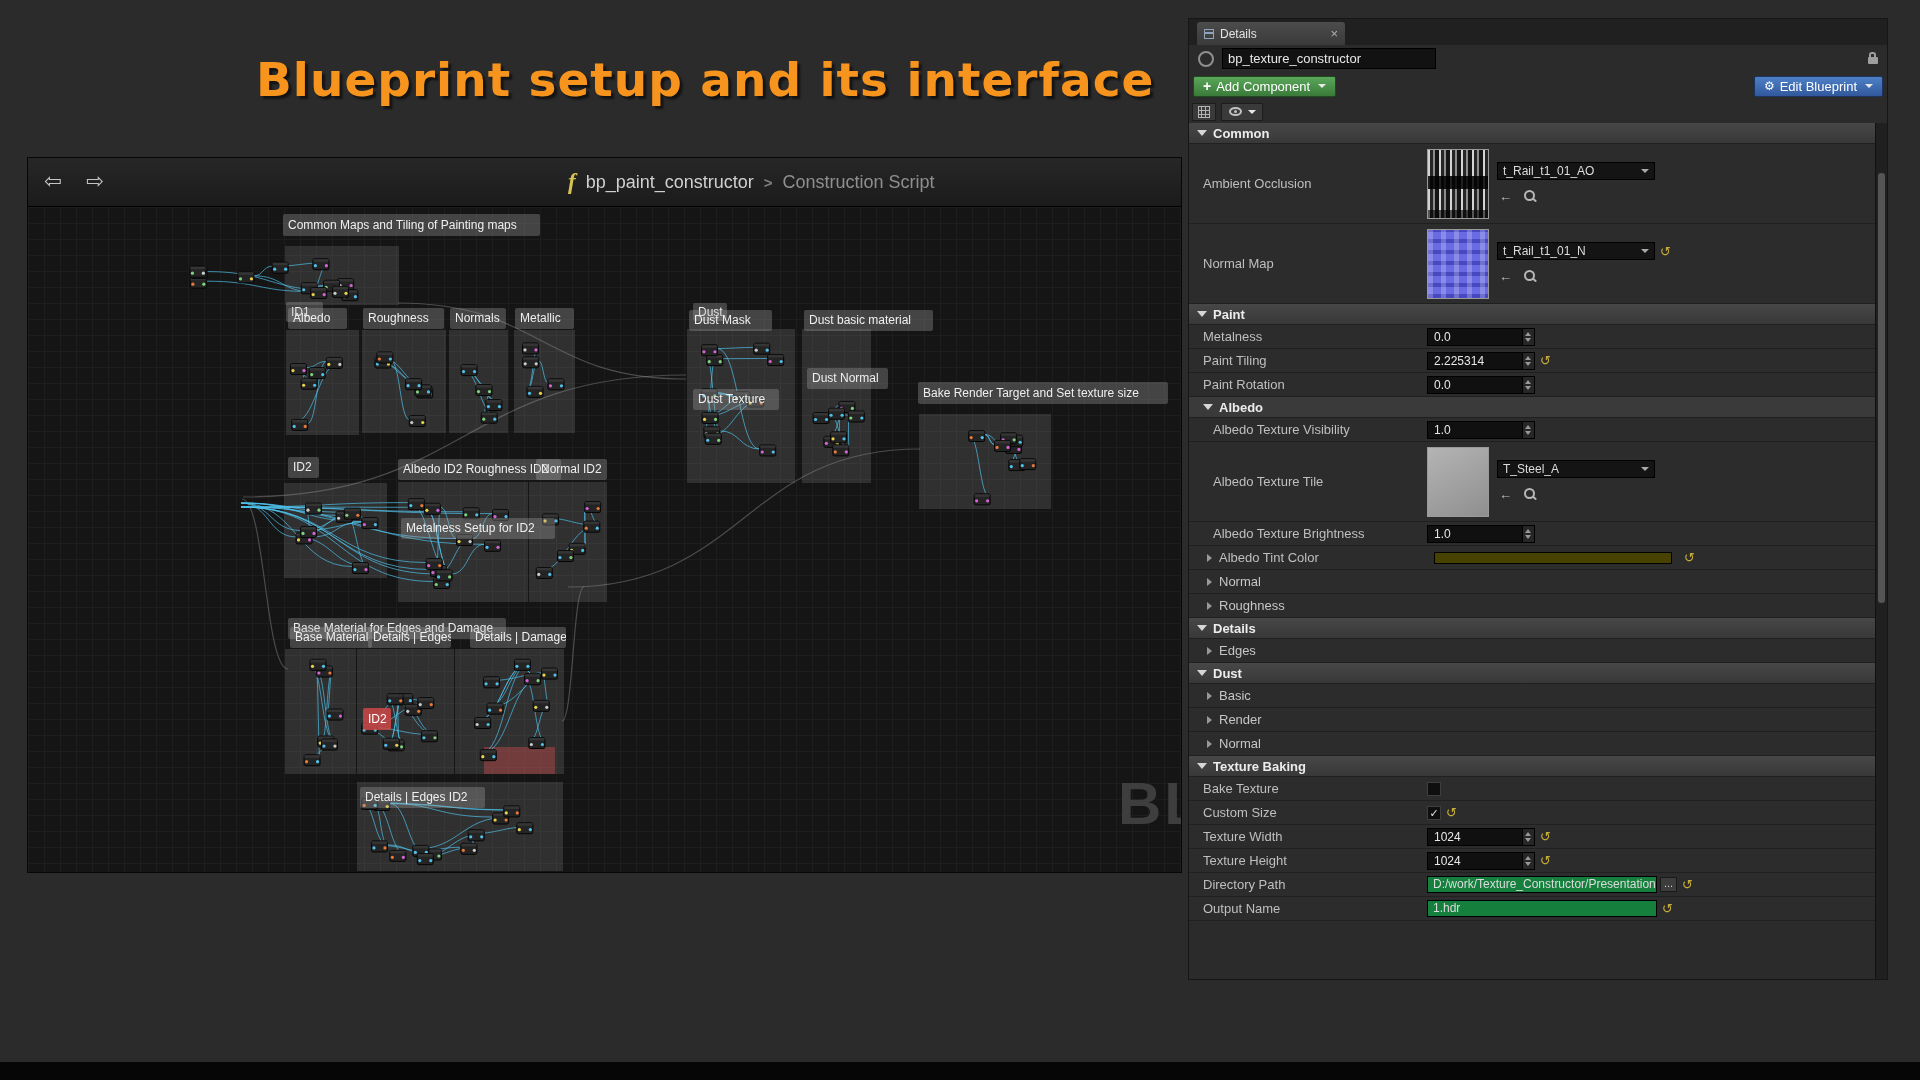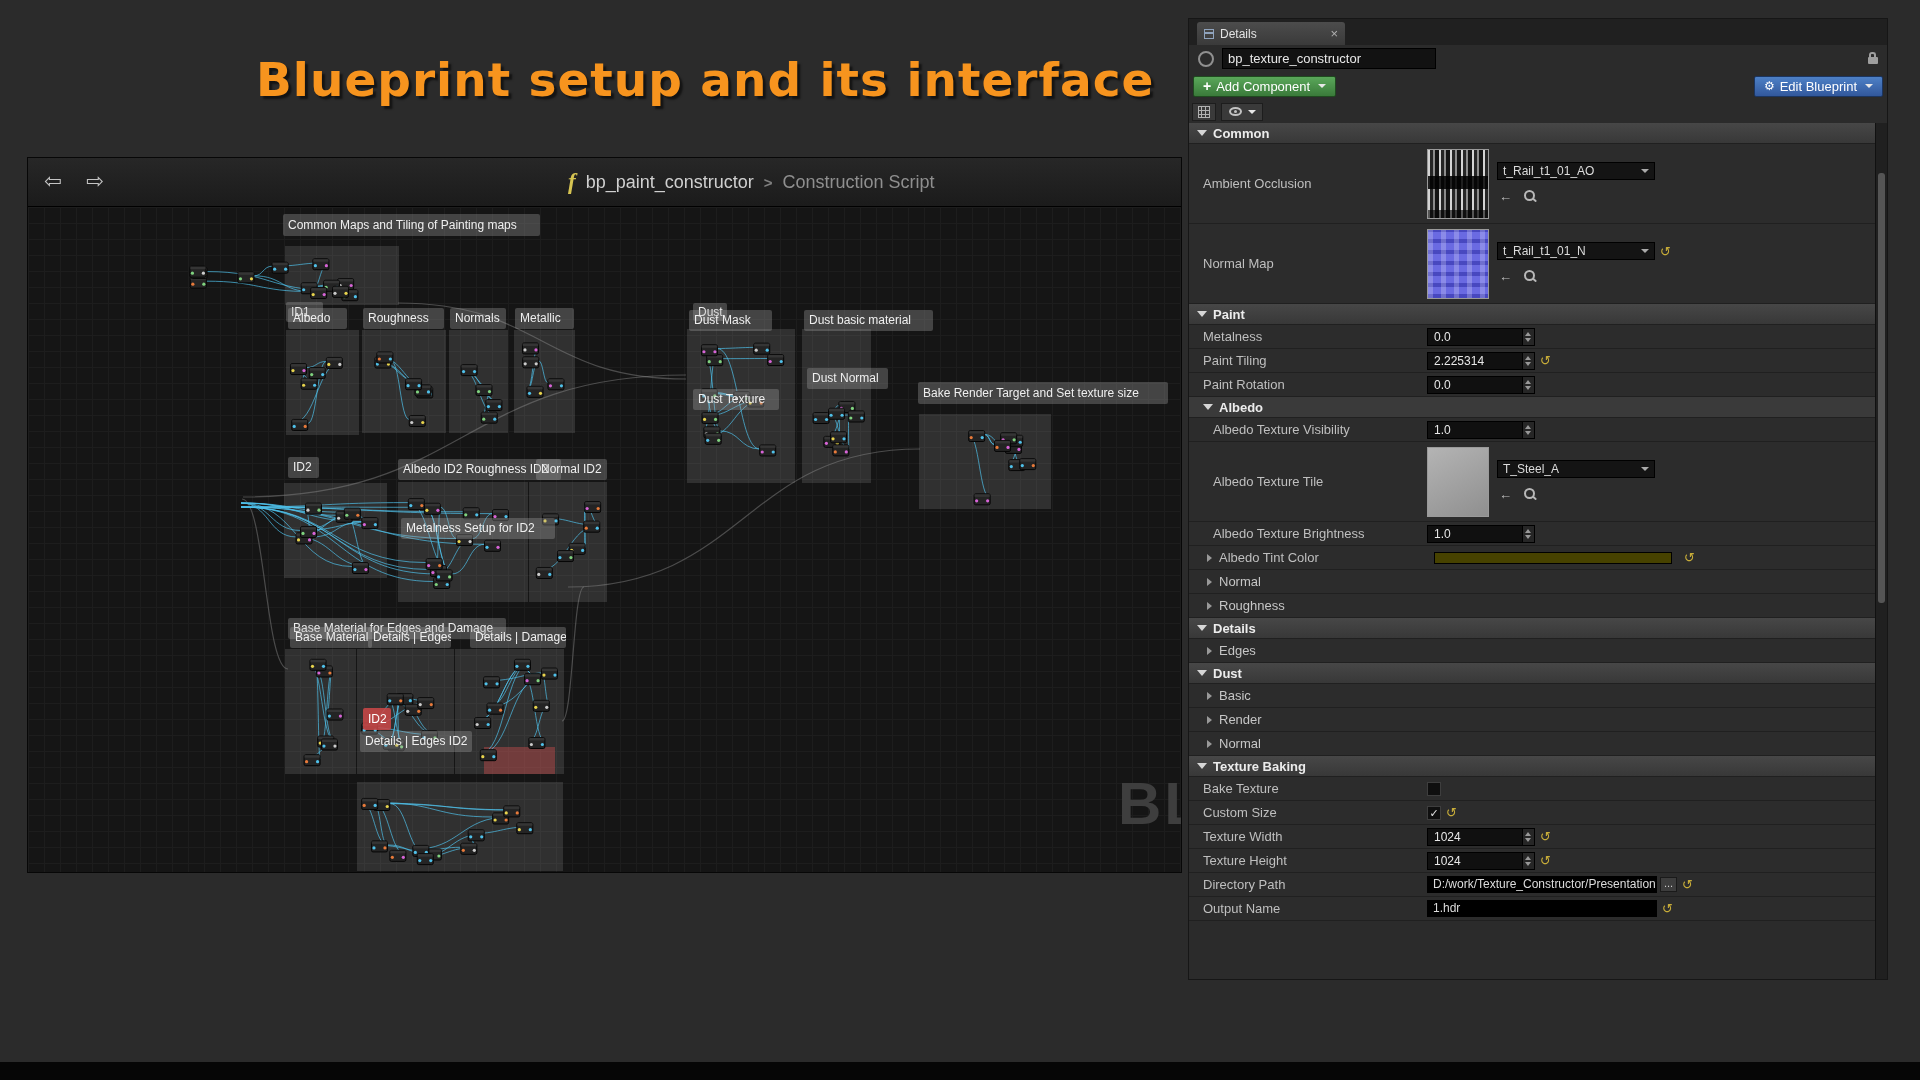--- a/index.html
+++ b/index.html
@@ -110,21 +110,21 @@
   .th-gray{background:linear-gradient(150deg,#b4b4b4,#8f8f8f);}
   .texcol{display:flex;flex-direction:column;gap:7px;margin-left:8px;}
   .ddline{display:flex;align-items:center;}
   .dropdown{width:158px;height:18px;background:#141414;border:1px solid #000;display:flex;align-items:center;box-sizing:border-box;padding:0 5px;gap:4px;}
   .ddtext{flex:1;font-size:12px;color:#dcdcdc;white-space:nowrap;overflow:hidden;}
   .ddcaret{width:0;height:0;border-left:4px solid transparent;border-right:4px solid transparent;border-top:4px solid #aaa;}
   .iconrow{display:flex;align-items:center;gap:12px;padding-left:2px;}
   .uarrow{color:#c0c0c0;font-size:13px;}
   .colorbar{width:238px;height:12px;border:1px solid #000;box-sizing:border-box;}
   .cb{width:14px;height:14px;background:#0f0f0f;border:1px solid #3e3e3e;box-sizing:border-box;font-size:11px;line-height:12px;text-align:center;color:#e2e2e2;}
-  .textbox{width:230px;height:17px;background:#000000;border:1px solid #000;box-sizing:border-box;font-size:12px;color:#dcdcdc;padding:0 5px;white-space:nowrap;overflow:hidden;line-height:15px;}
+  .textbox{width:230px;height:17px;background:#15803d;border:1px solid #000;box-sizing:border-box;font-size:12px;color:#dcdcdc;padding:0 5px;white-space:nowrap;overflow:hidden;line-height:15px;}
   .browse{width:17px;height:15px;background:#3d3d3d;border:1px solid #1a1a1a;box-sizing:border-box;color:#ccc;font-size:11px;line-height:11px;text-align:center;margin-left:3px;}
   .bottom-bar{position:absolute;left:0;bottom:0;width:100%;height:18px;background:#060606;}
 </style>
 </head>
 <body>
 
 <div class="page">
 
   <div class="page-title">Blueprint setup and its interface</div>
 
@@ -797,21 +797,21 @@
           <div class="gcomment" style="left: 890px; top: 175px; width: 250px; height: 22px; line-height: 22px;">Bake Render Target and Set texture size</div>
           <div class="gcomment" style="left: 260px; top: 250px; width: 31px; height: 21px; line-height: 21px;">ID2</div>
           <div class="gcomment" style="left: 370px; top: 252px; width: 163px; height: 21px; line-height: 21px;">Albedo ID2 Roughness ID2</div>
           <div class="gcomment" style="left: 508px; top: 252px; width: 71px; height: 21px; line-height: 21px;">Normal ID2</div>
           <div class="gcomment" style="left: 373px; top: 311px; width: 154px; height: 21px; line-height: 21px;">Metalness Setup for ID2</div>
           <div class="gcomment" style="left: 260px; top: 411px; width: 218px; height: 21px; line-height: 21px;">Base Material for Edges and Damage</div>
           <div class="gcomment" style="left: 262px; top: 420px; width: 82px; height: 21px; line-height: 21px;">Base Material</div>
           <div class="gcomment" style="left: 340px; top: 420px; width: 83px; height: 21px; line-height: 21px;">Details | Edges</div>
           <div class="gcomment" style="left: 442px; top: 420px; width: 96px; height: 21px; line-height: 21px;">Details | Damage</div>
           <div class="gcomment red" style="left: 335px; top: 501px; width: 28px; height: 22px; line-height: 22px;">ID2</div>
-          <div class="gcomment" style="left: 332px; top: 524px; width: 112px; height: 21px; line-height: 21px;">Details | Edges ID2</div>
+          <div class="gcomment" style="left: 332px; top: 580px; width: 125px; height: 21px; line-height: 21px;">Details | Edges ID2</div>
         </div>
       <div class="watermark">BL</div>
     </div>
   </div>
 
   <div class="details-panel">
     <div class="tabbar">
       <div class="tab">
         <span class="tabico"></span>
         <span class="tablabel">Details</span>

